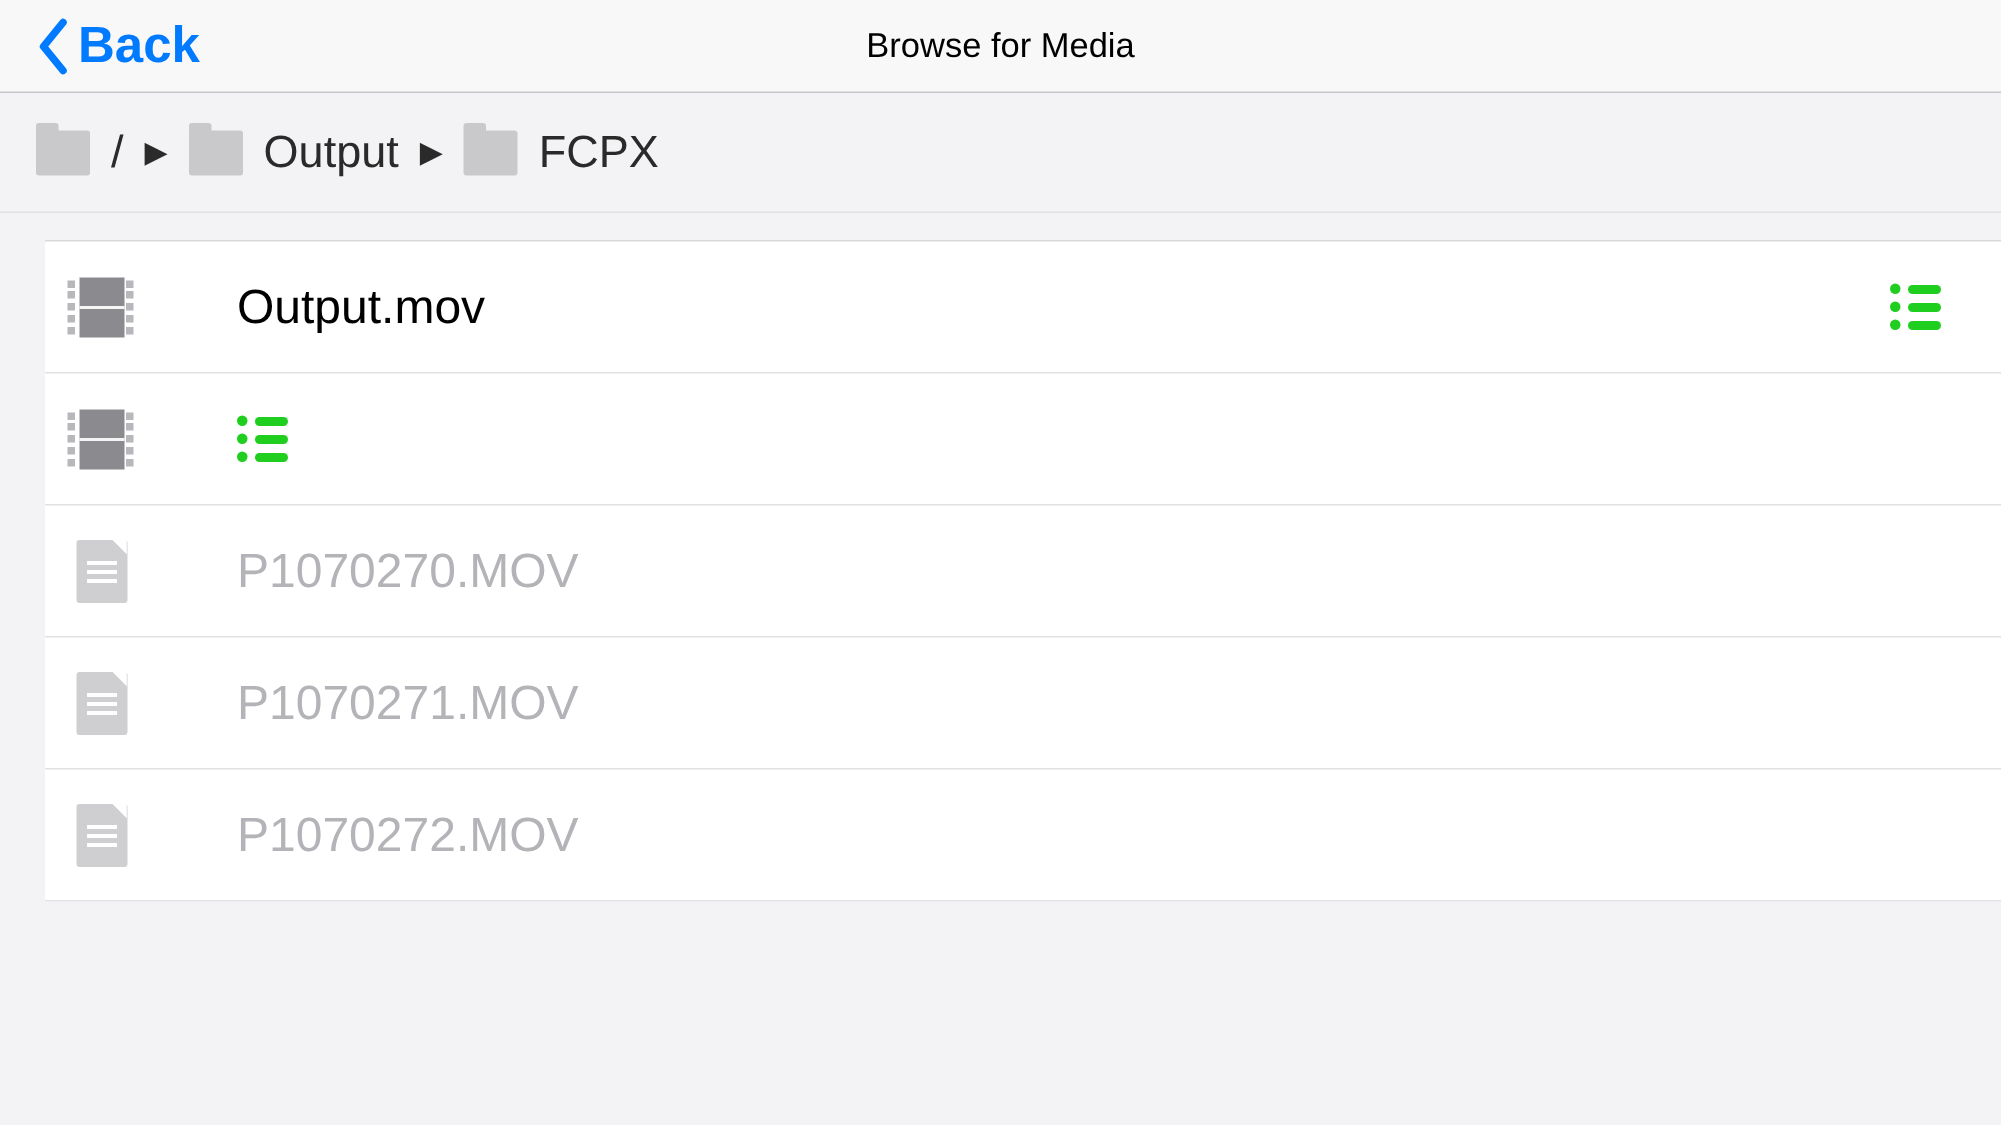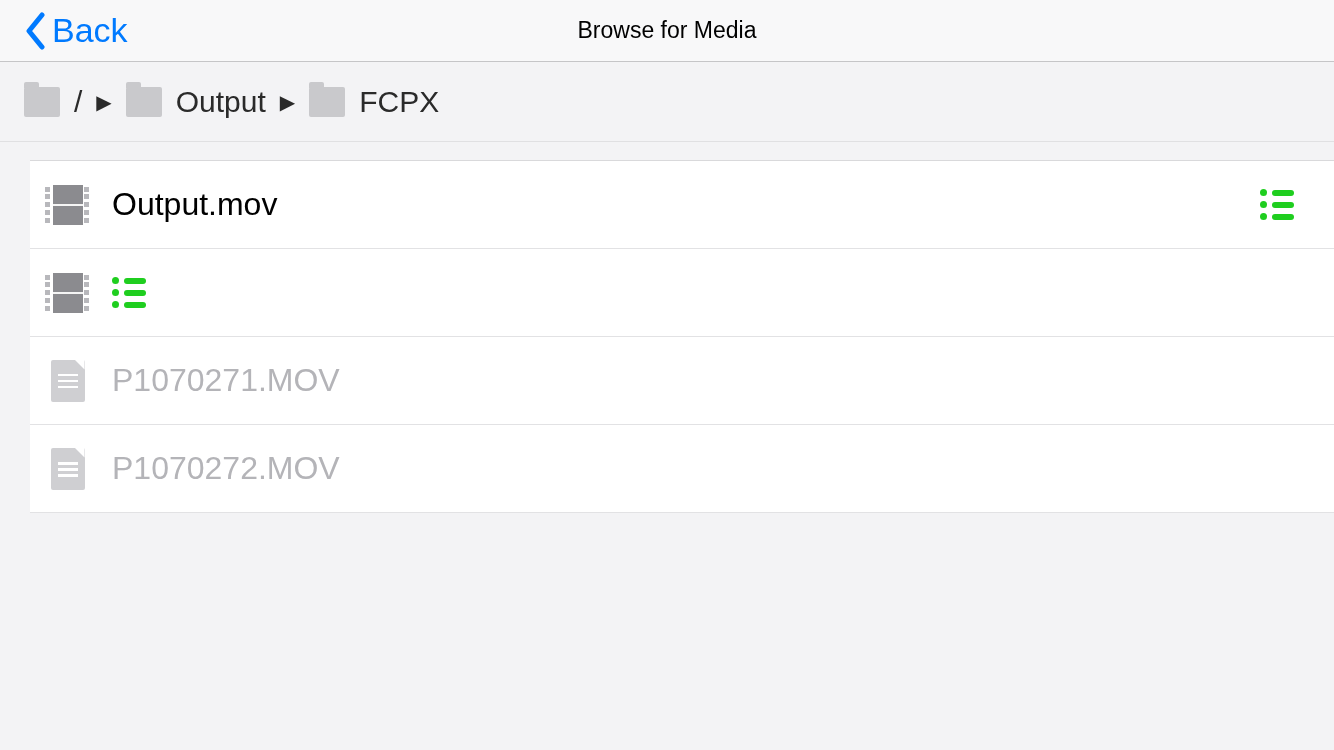--- a/index.html
+++ b/index.html
@@ -22,21 +22,21 @@
       align-items: center;
       position: relative;
     }
     .back-btn {
       display: flex;
       align-items: center;
       padding-left: 24px;
       cursor: pointer;
       color: #007aff;
       font-size: 34px;
-      font-weight: 400;
+      font-weight: 700;
     }
     .back-chevron {
       margin-right: 6px;
       display: flex;
       align-items: center;
     }
     .title {
       position: absolute;
       left: 50%;
       transform: translateX(-50%);
@@ -86,20 +86,21 @@
       margin-top: 18px;
     }
     .row {
       height: 88px;
       border-bottom: 1px solid #e2e2e4;
       display: flex;
       align-items: center;
       padding-left: 15px;
       padding-right: 40px;
       cursor: pointer;
+      gap: 46px;
     }
     .row.disabled {
       cursor: default;
     }
     .row-icon {
       width: 45px;
       height: 45px;
       margin-right: 22px;
       display: flex;
       align-items: center;
@@ -307,20 +308,27 @@
     <div class="queue-line">
             <div class="queue-dot"></div>
             <div class="queue-bar"></div>
           </div>
   </div>
   </div>
       <div class="row disabled">
     <div class="row-icon">
           <div class="file-icon"></div>
         </div>
+    <div class="row-label">P1070270.MOV</div>
+
+  </div>
+      <div class="row disabled">
+    <div class="row-icon">
+          <div class="file-icon"></div>
+        </div>
     <div class="row-label">P1070271.MOV</div>
 
   </div>
       <div class="row disabled">
     <div class="row-icon">
           <div class="file-icon"></div>
         </div>
     <div class="row-label">P1070272.MOV</div>
 
   </div>

